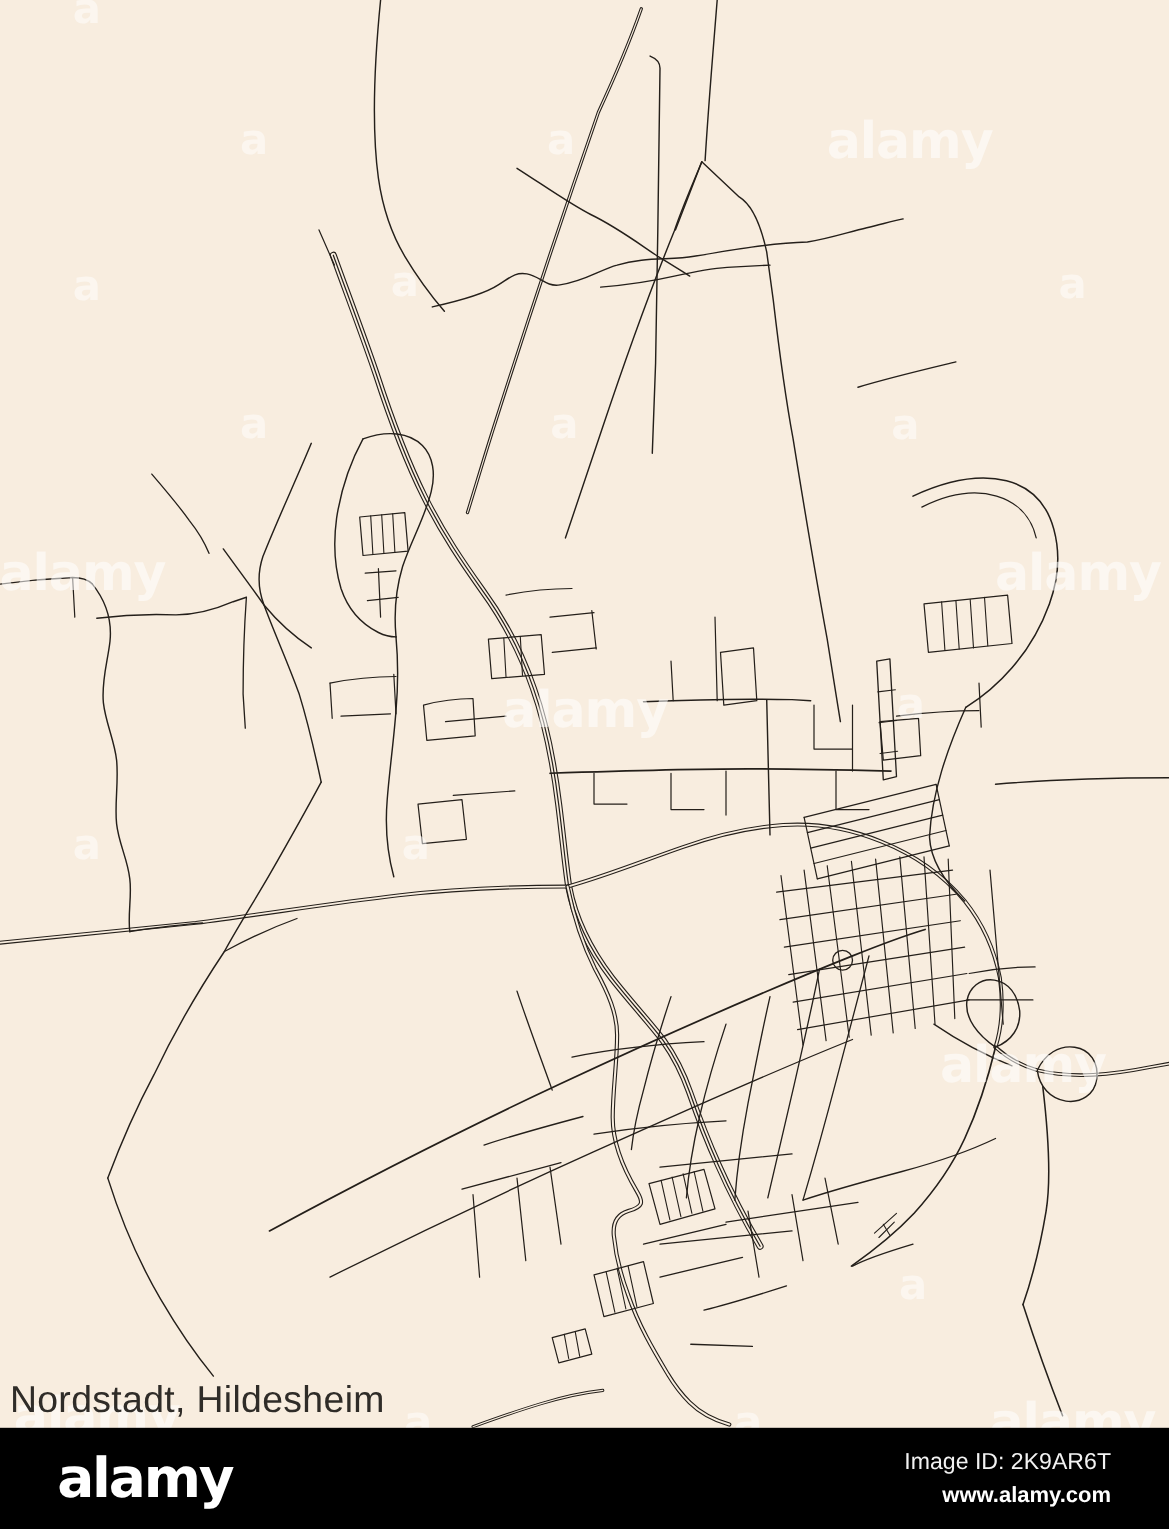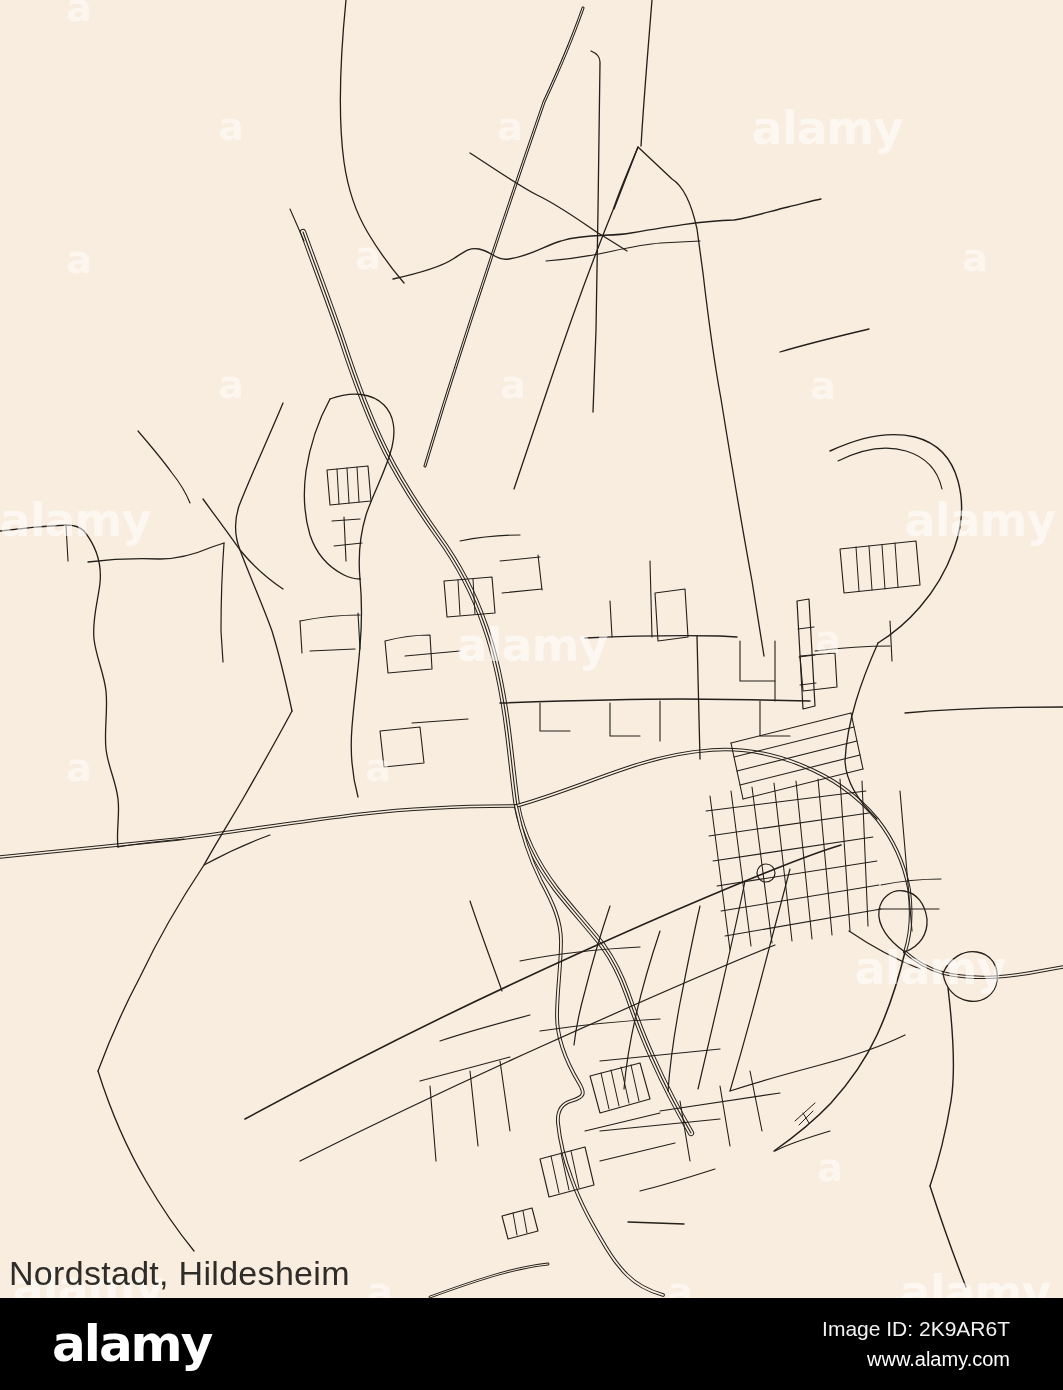--- a/index.html
+++ b/index.html
@@ -37,21 +37,21 @@
   .footer-logo{
     margin-left:52px;
     font-family:"DejaVu Sans","Liberation Sans",sans-serif;
     font-weight:bold;font-size:50px;letter-spacing:-2px;color:#ffffff;
     line-height:1;
   }
   .footer-meta{
     margin-right:53px;text-align:right;color:#ffffff;
   }
   .footer-image-id{font-size:21px;font-weight:400;color:#f2f2f2;margin-bottom:7px;}
-  .footer-website{font-size:20px;font-weight:400;color:#ffffff;}
+  .footer-website{font-size:20px;font-weight:700;color:#ffffff;}
 </style>
 </head>
 <body>
 
 <div class="page">
 
   <div class="map-area">
     <svg viewBox="0 0 1063 1298" xmlns="http://www.w3.org/2000/svg">
         <path d="M303,232 C316,268 329,302 342,340 C355,380 369,418 386,452 C403,486 421,512 438,536 C457,562 473,591 485,626 C495,654 503,692 508,732 C512,764 514,786 517,806 C523,838 537,864 556,889 C574,912 591,930 603,946 C613,960 621,976 627,993 C635,1016 643,1037 653,1059 C665,1086 677,1109 691,1133" fill="none" stroke="#241f1a" stroke-width="6.4" stroke-linecap="round" stroke-linejoin="round"></path>
         <path d="M303,232 C316,268 329,302 342,340 C355,380 369,418 386,452 C403,486 421,512 438,536 C457,562 473,591 485,626 C495,654 503,692 508,732 C512,764 514,786 517,806 C523,838 537,864 556,889 C574,912 591,930 603,946 C613,960 621,976 627,993 C635,1016 643,1037 653,1059 C665,1086 677,1109 691,1133" fill="none" stroke="#f8eddf" stroke-width="4.4" stroke-linecap="round" stroke-linejoin="round"></path>

